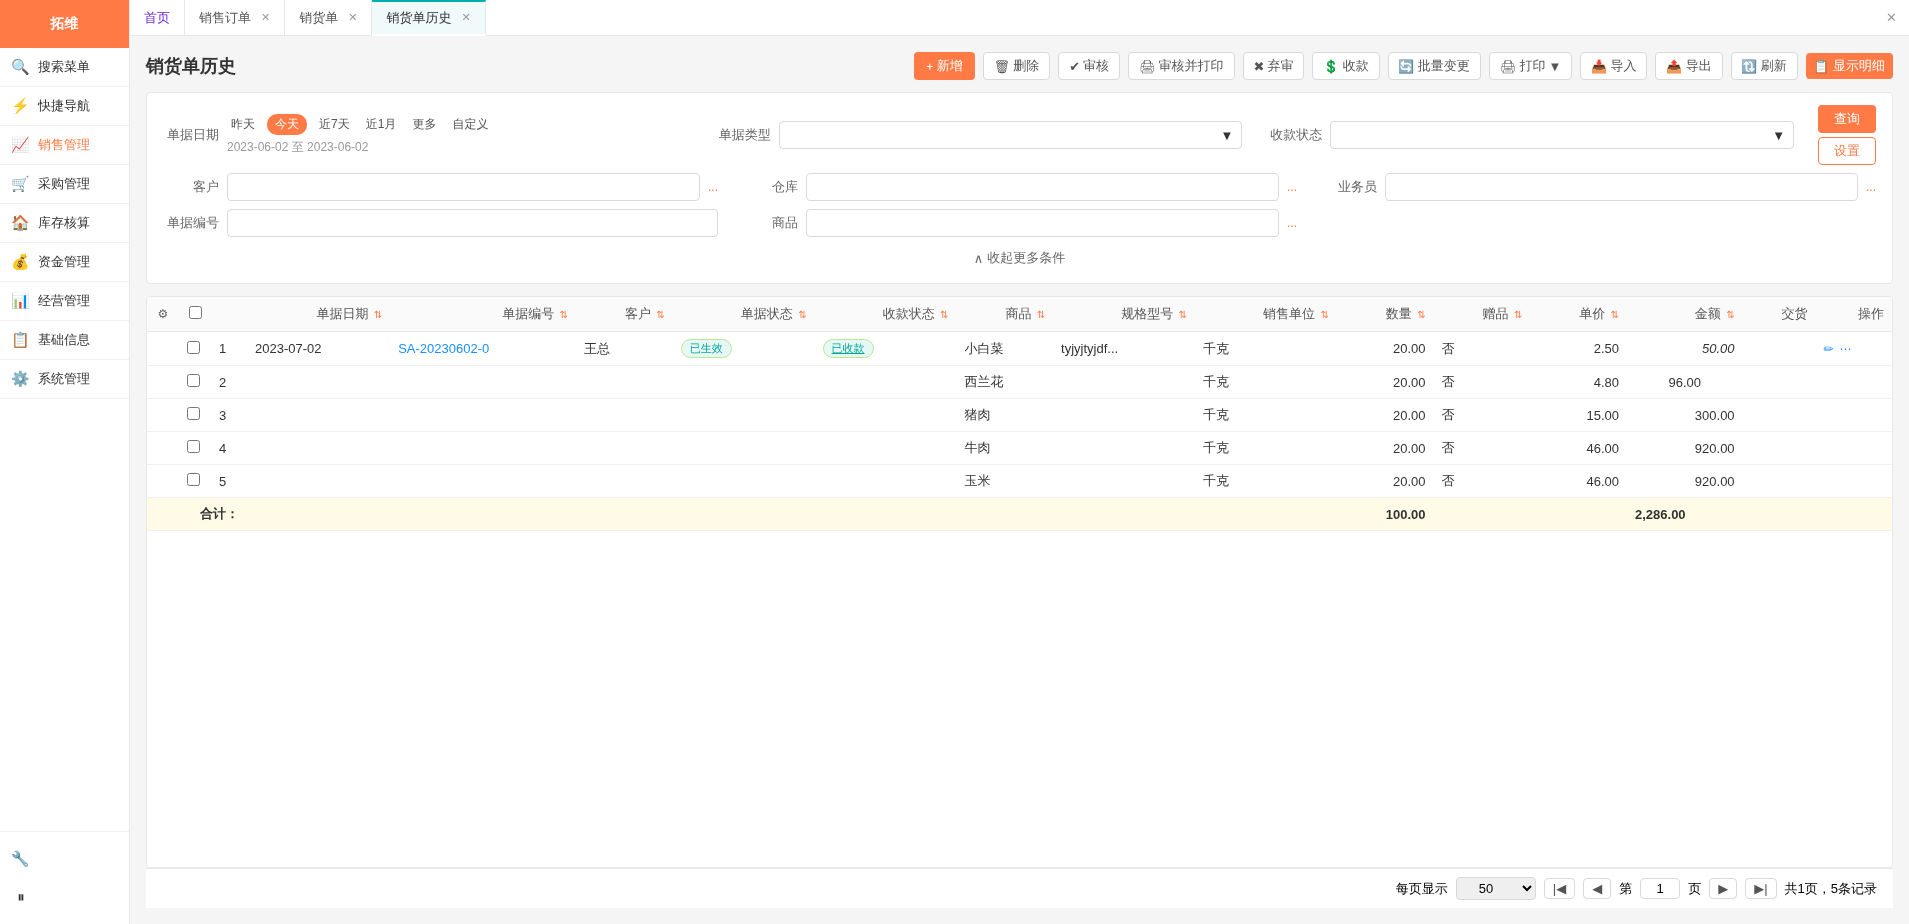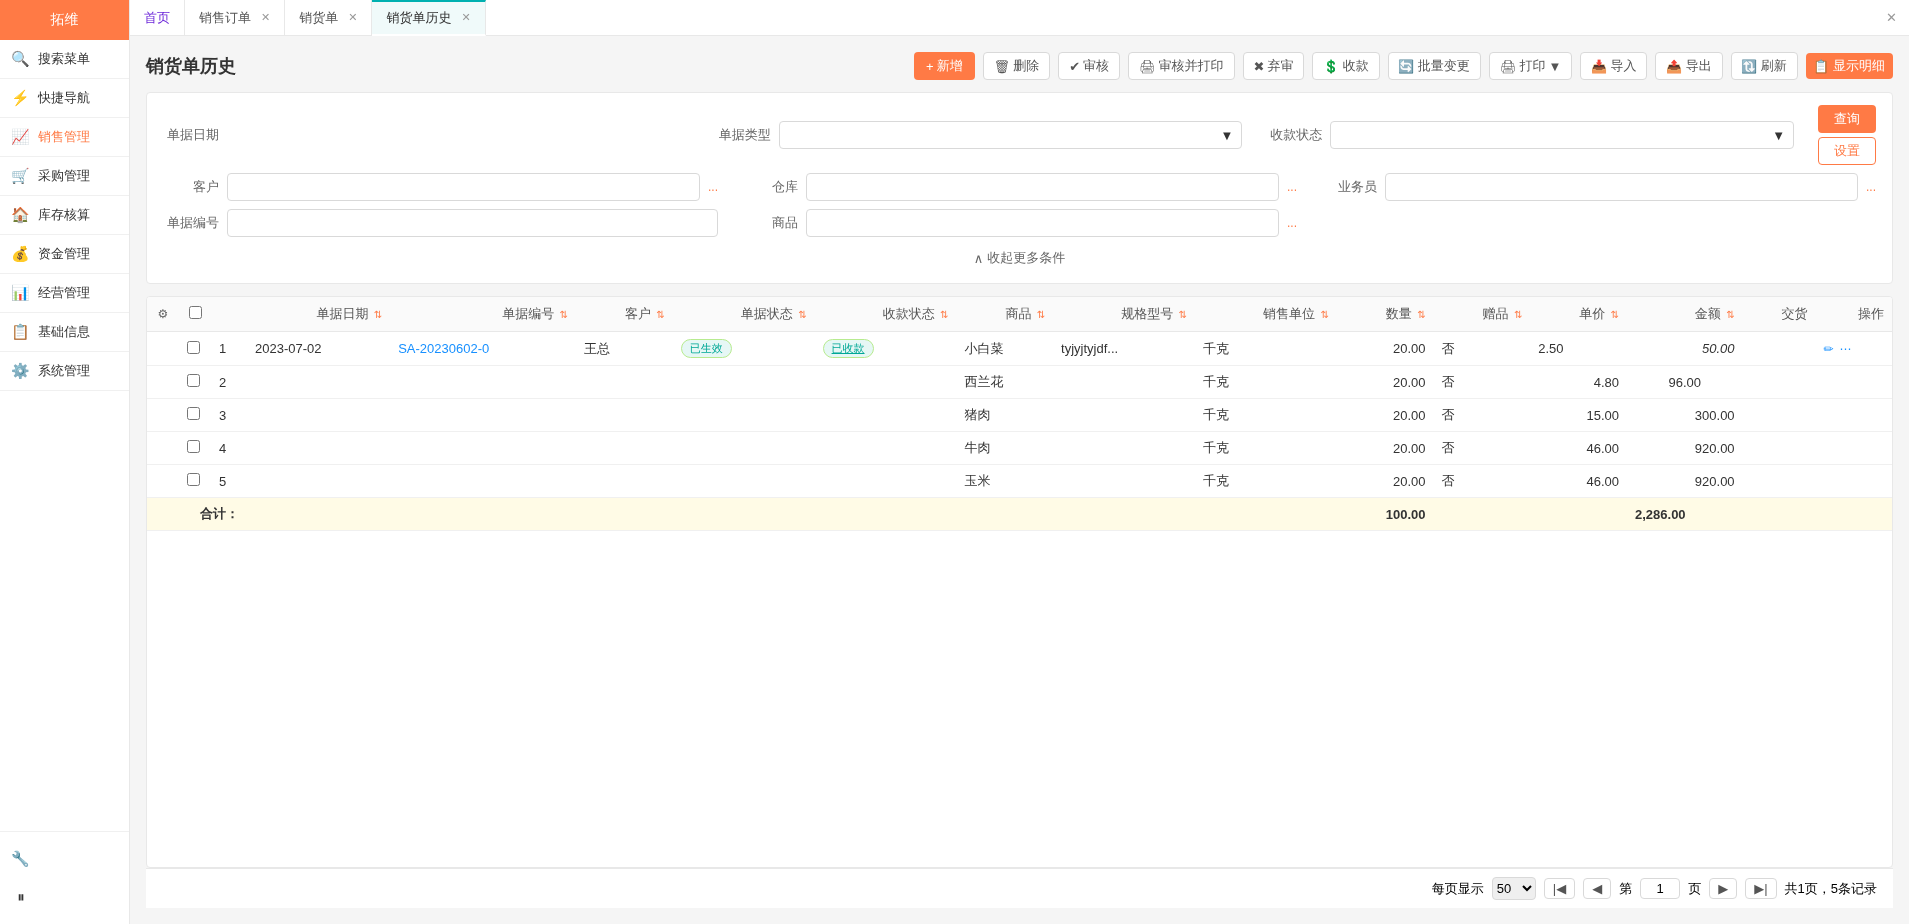--- a/index.html
+++ b/index.html
@@ -8,28 +8,28 @@
     
     .sidebar {
       width: 130px;
       background: #fff;
       border-right: 1px solid #e8e8e8;
       display: flex;
       flex-direction: column;
       flex-shrink: 0;
     }
     .sidebar-logo {
-      height: 40px;
+      height: 48px;
       background: #ff7a45;
       display: flex;
       align-items: center;
       justify-content: center;
       color: #fff;
       font-size: 14px;
-      font-weight: normal;
+      font-weight: bold;
     }
     .sidebar-item {
       display: flex;
       align-items: center;
       padding: 10px 12px;
       cursor: pointer;
       color: #333;
       gap: 8px;
       border-bottom: 1px solid #f0f0f0;
     }
@@ -286,21 +286,21 @@
       justify-content: flex-end;
       padding: 8px 16px;
       background: #fff;
       border-top: 1px solid #e8e8e8;
       gap: 8px;
       font-size: 13px;
     }
     .page-size-select {
       border: 1px solid #d9d9d9;
       border-radius: 4px;
-      padding: 2px 0;
+      padding: 2px 18px;
       font-size: 13px;
     }
     .page-btn {
       border: 1px solid #d9d9d9;
       background: #fff;
       border-radius: 4px;
       padding: 2px 8px;
       cursor: pointer;
       font-size: 13px;
       color: #555;
@@ -476,20 +476,31 @@
           <span>显示明细</span>
         </button>
       </div>
     </div>
 
     <div class="filter-panel">
 
       <div class="filter-row">
         <div class="filter-item">
           <span class="filter-label">单据日期</span>
+          <div class="date-group">
+            <div class="date-tabs">
+              <span class="date-tab">昨天</span>
+              <span class="date-tab active" style="background:#ff7a45;color:#fff;border-radius:10px;padding:2px 8px;">今天</span>
+              <span class="date-tab">近7天</span>
+              <span class="date-tab">近1月</span>
+              <span class="date-tab">更多</span>
+              <span class="date-tab">自定义</span>
+            </div>
+            <span class="date-range">2023-06-02 至 2023-06-02</span>
+          </div>
         </div>
         <div class="filter-item">
           <span class="filter-label">单据类型</span>
           <div class="filter-select" style="min-width:180px;">
             <span></span>
             <span>▼</span>
           </div>
         </div>
         <div class="filter-item">
           <span class="filter-label">收款状态</span>
@@ -615,21 +626,21 @@
               <td>2023-07-02</td>
               <td><span class="link-text">SA-20230602-0</span></td>
               <td>王总</td>
               <td><span class="badge badge-active">已生效</span></td>
               <td><span class="badge badge-collected">已收款</span></td>
               <td>小白菜</td>
               <td>tyjyjtyjdf...</td>
               <td>千克</td>
               <td style="text-align: right;">20.00</td>
               <td>否</td>
-              <td style="text-align: left;">2.50</td>
+              <td style="text-align: right;">2.50</td>
               <td style="text-align: right; font-style: italic;">50.00</td>
               <td></td>
               <td>
                 <div class="action-btns">
                   <span class="action-link">✏</span>
                   <span class="action-link">⋯</span>
                 </div>
               </td>
             </tr>
             <tr>

